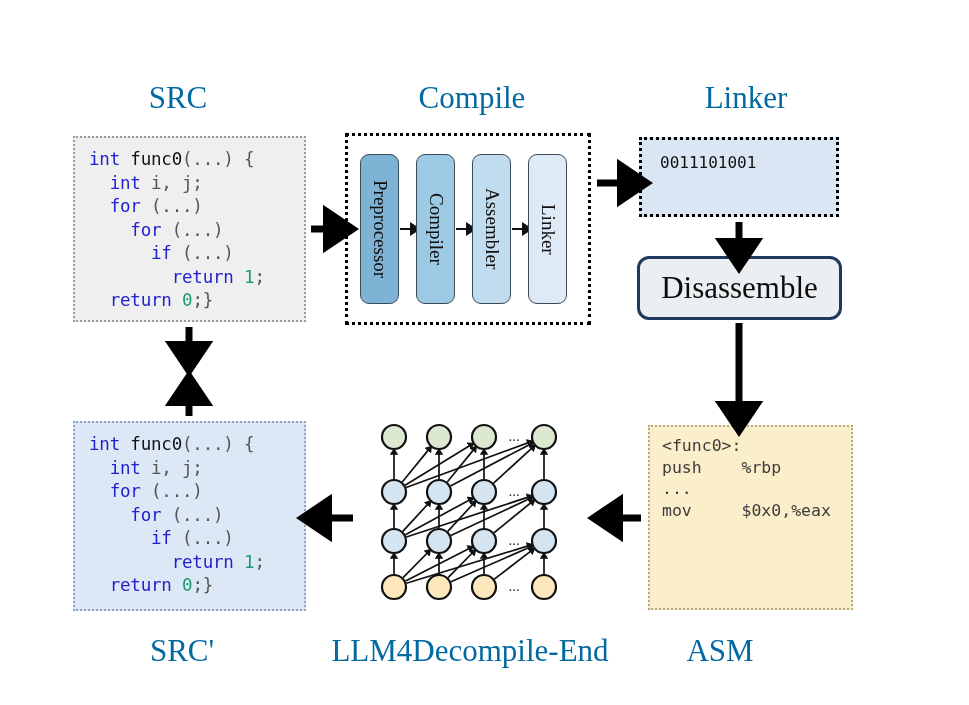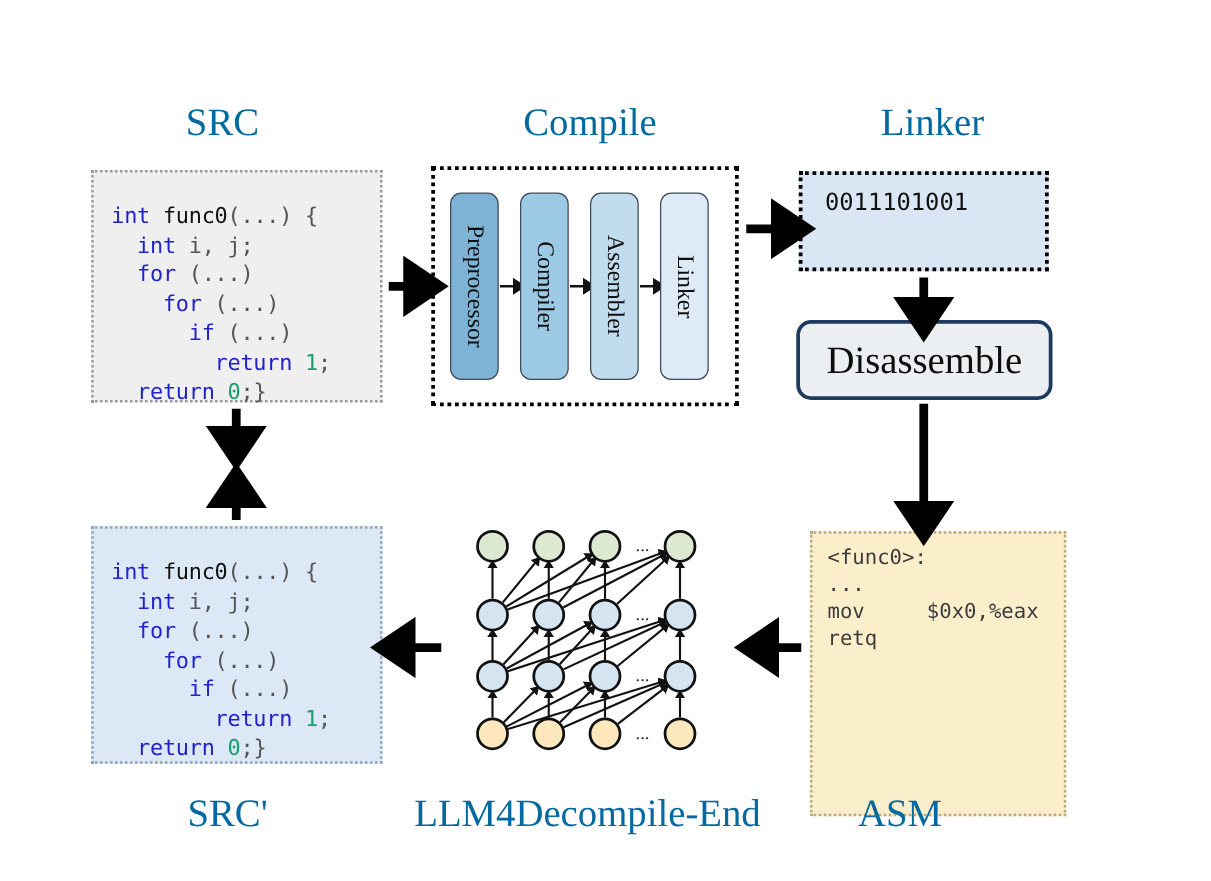--- a/index.html
+++ b/index.html
@@ -27,21 +27,21 @@
   }
 
   
   .codebox {
     position: absolute;
     box-sizing: border-box;
     border: 2px dotted #9b9b9b;
     font-family: "DejaVu Sans Mono", "Liberation Mono", monospace;
     font-size: 17.5px;
     line-height: 23.5px;
-    padding: 24px 0 10px 14px;
+    padding: 10px 0 10px 14px;
     white-space: pre;
     letter-spacing: -0.2px;
   }
   #src-code  { background: #efefef; }
   #srcp-code { background: #dce8f5; border-color: #8fa4bb; }
 
   .kw  { color: #2222cc; }
   .pn  { color: #555555; }
   .num { color: #1a9e6e; }
   .fn  { color: #111111; }
@@ -71,21 +71,21 @@
     text-orientation: mixed;
   }
 
   
   #binary-box {
     position: absolute;
     box-sizing: border-box;
     border: 3px dotted #000000;
     background: #dae6f4;
     font-family: "DejaVu Sans Mono", "Liberation Mono", monospace;
-    font-size: 19px;
+    font-size: 16px;
     line-height: 27px;
     color: #111111;
     padding: 9px 0 0 18px;
     white-space: pre;
   }
 
   
   #disassemble-box {
     position: absolute;
     box-sizing: border-box;
@@ -226,21 +226,21 @@
         <circle cx="166" cy="120" r="12" fill="#d4e4f0" stroke="#111111" stroke-width="2.2"></circle>
         <text x="136" y="124" text-anchor="middle" font-size="15" font-family="&quot;Liberation Serif&quot;, serif" fill="#333">...</text>
         <circle cx="16" cy="166" r="12" fill="#fce8bc" stroke="#111111" stroke-width="2.2"></circle>
         <circle cx="61" cy="166" r="12" fill="#fce8bc" stroke="#111111" stroke-width="2.2"></circle>
         <circle cx="106" cy="166" r="12" fill="#fce8bc" stroke="#111111" stroke-width="2.2"></circle>
         <circle cx="166" cy="166" r="12" fill="#fce8bc" stroke="#111111" stroke-width="2.2"></circle>
         <text x="136" y="170" text-anchor="middle" font-size="15" font-family="&quot;Liberation Serif&quot;, serif" fill="#333">...</text>
       </svg>
     </div>
 
-  <div id="asm-box" style="left:648px; top:425px; width:205px; height:228px;"><div>&lt;func0&gt;:</div><div>...</div><div>mov     $0x0,%eax</div><div>retq</div></div>
+  <div id="asm-box" style="left:648px; top:425px; width:205px; height:185px;"><div>&lt;func0&gt;:</div><div>push    %rbp</div><div>...</div><div>mov     $0x0,%eax</div></div>
 
   <div class="title" style="left:122px; top:633px; width:120px;">SRC'</div>
   <div class="title" style="left:300px; top:633px; width:340px;">LLM4Decompile-End</div>
   <div class="title" style="left:660px; top:633px; width:120px;">ASM</div>
 
   <svg id="arrows" viewBox="0 0 969 705">
     <defs>
       <marker id="ah" markerWidth="7" markerHeight="7" refX="2.2" refY="3.5" orient="auto" markerUnits="strokeWidth">
         <path d="M0,0 L0,7 L5.2,3.5 z" fill="#000000"></path>
       </marker>

